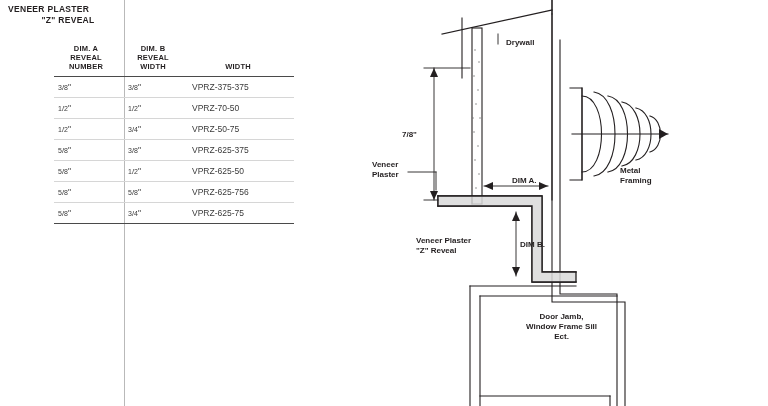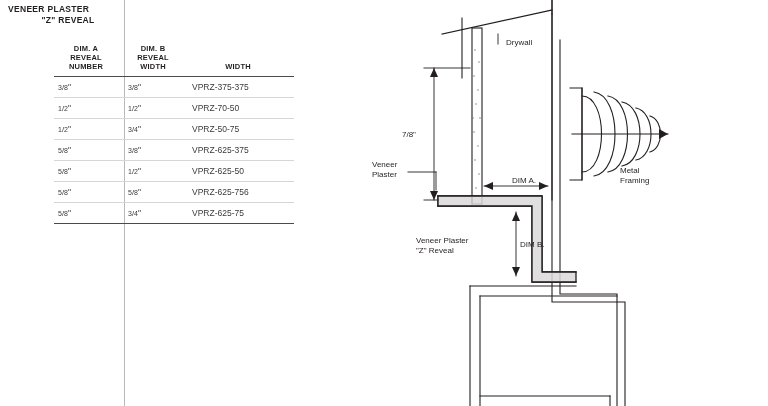--- a/index.html
+++ b/index.html
@@ -73,20 +73,21 @@
   .frac { font-size: 7px; vertical-align: 0.5px; }
   .frac-sep { font-size: 7.5px; }
 
   
   #drawing {
     position: absolute;
     left: 320px;
     top: 0;
     width: 448px;
     height: 348px;
+    font-weight: bold;
   }
   #drawing svg { display: block; }
 
   .lbl {
     position: absolute;
     font-size: 8px;
     line-height: 10px;
     color: #231f20;
     white-space: pre;
   }
@@ -252,20 +253,23 @@
 
   <div class="lbl" style="left:22px; top:160px; white-space:pre-line;margin-left:30px;">Veneer
 Plaster</div>
 
   <div class="lbl" style="left:96px; top:236px; white-space:pre-line;">Veneer Plaster
 "Z" Reveal</div>
 
   <div class="lbl" style="left:300px; top:166px; white-space:pre-line;">Metal
 Framing</div>
 
+  <div class="lbl center" style="left:206px; top:312px; white-space:pre-line;">Door Jamb,
+Window Frame Sill
+Ect.</div>
 
   <div class="lbl" style="left:172px; top:176px;margin-left:20px;">DIM A.</div>
 
   <div class="lbl" style="left:200px; top:240px;">DIM B.</div>
 
   <div class="lbl" style="left:82px; top:130px;">7/8"</div>
 
 </div>
 
 </body></html>

